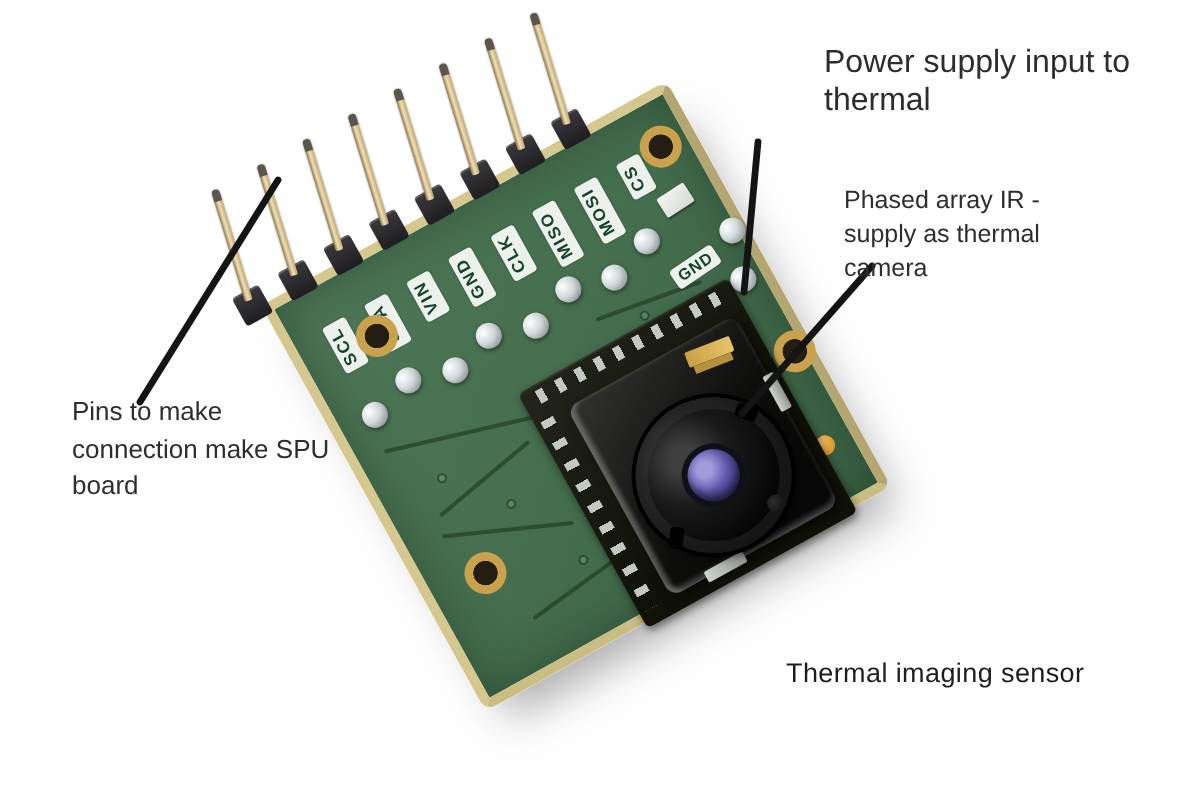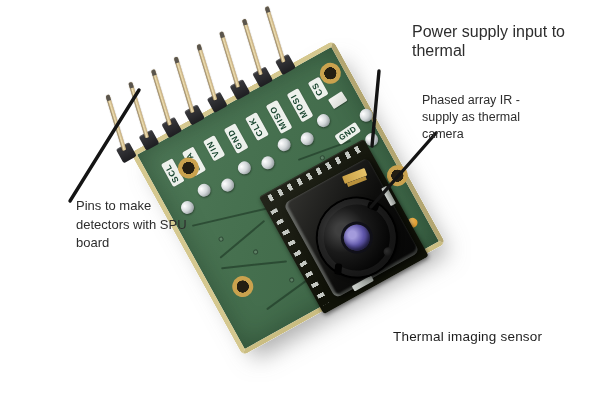--- a/index.html
+++ b/index.html
@@ -71,21 +71,21 @@
         box-shadow:0 0 0 3px #101018, inset 0 -3px 4px rgba(0,0,10,.6);}
   .lensnotch{position:absolute;width:7px;height:11px;background:#020202;border-radius:2px;}
   .screwdot{position:absolute;width:9px;height:9px;border-radius:50%;background:radial-gradient(circle at 40% 35%,#2e2e2e,#0a0a0a);}
 
   
   .lines-svg{position:absolute;left:0;top:0;z-index:5;pointer-events:none;}
   .callout{position:absolute;color:#2d2d2d;z-index:6;}
   .callout div{white-space:nowrap;}
   .co-power{left:373px;top:22px;font-size:16px;line-height:19px;margin-left:39px;}
   .co-camera{left:422px;top:76px;font-size:12.5px;line-height:17px;margin-top:16px;}
-  .co-pins{left:36px;top:197px;font-size:13px;line-height:18.5px;margin-left:40px;}
+  .co-pins{left:36px;top:197px;font-size:13px;line-height:18.5px;}
   .caption{position:absolute;left:393px;top:329px;font-size:13.5px;font-weight:normal;color:#1d1d1d;z-index:6;letter-spacing:.2px;}
 </style>
 </head>
 <body>
 
 <div class="stage">
 
   <div class="board">
 
     <div class="trace" style="left:12px;top:100px;width:88px;transform:rotate(16deg);"></div>
@@ -184,19 +184,19 @@
   </div>
 
   <div class="callout co-camera">
     <div>Phased array IR -</div>
     <div>supply as thermal</div>
     <div>camera</div>
   </div>
 
   <div class="callout co-pins">
     <div>Pins to make</div>
-    <div>detectors with SPU</div>
+    <div>connection make SPU</div>
     <div>board</div>
   </div>
 
   <div class="caption">Thermal imaging sensor</div>
 
 </div>
 
 </body></html>

